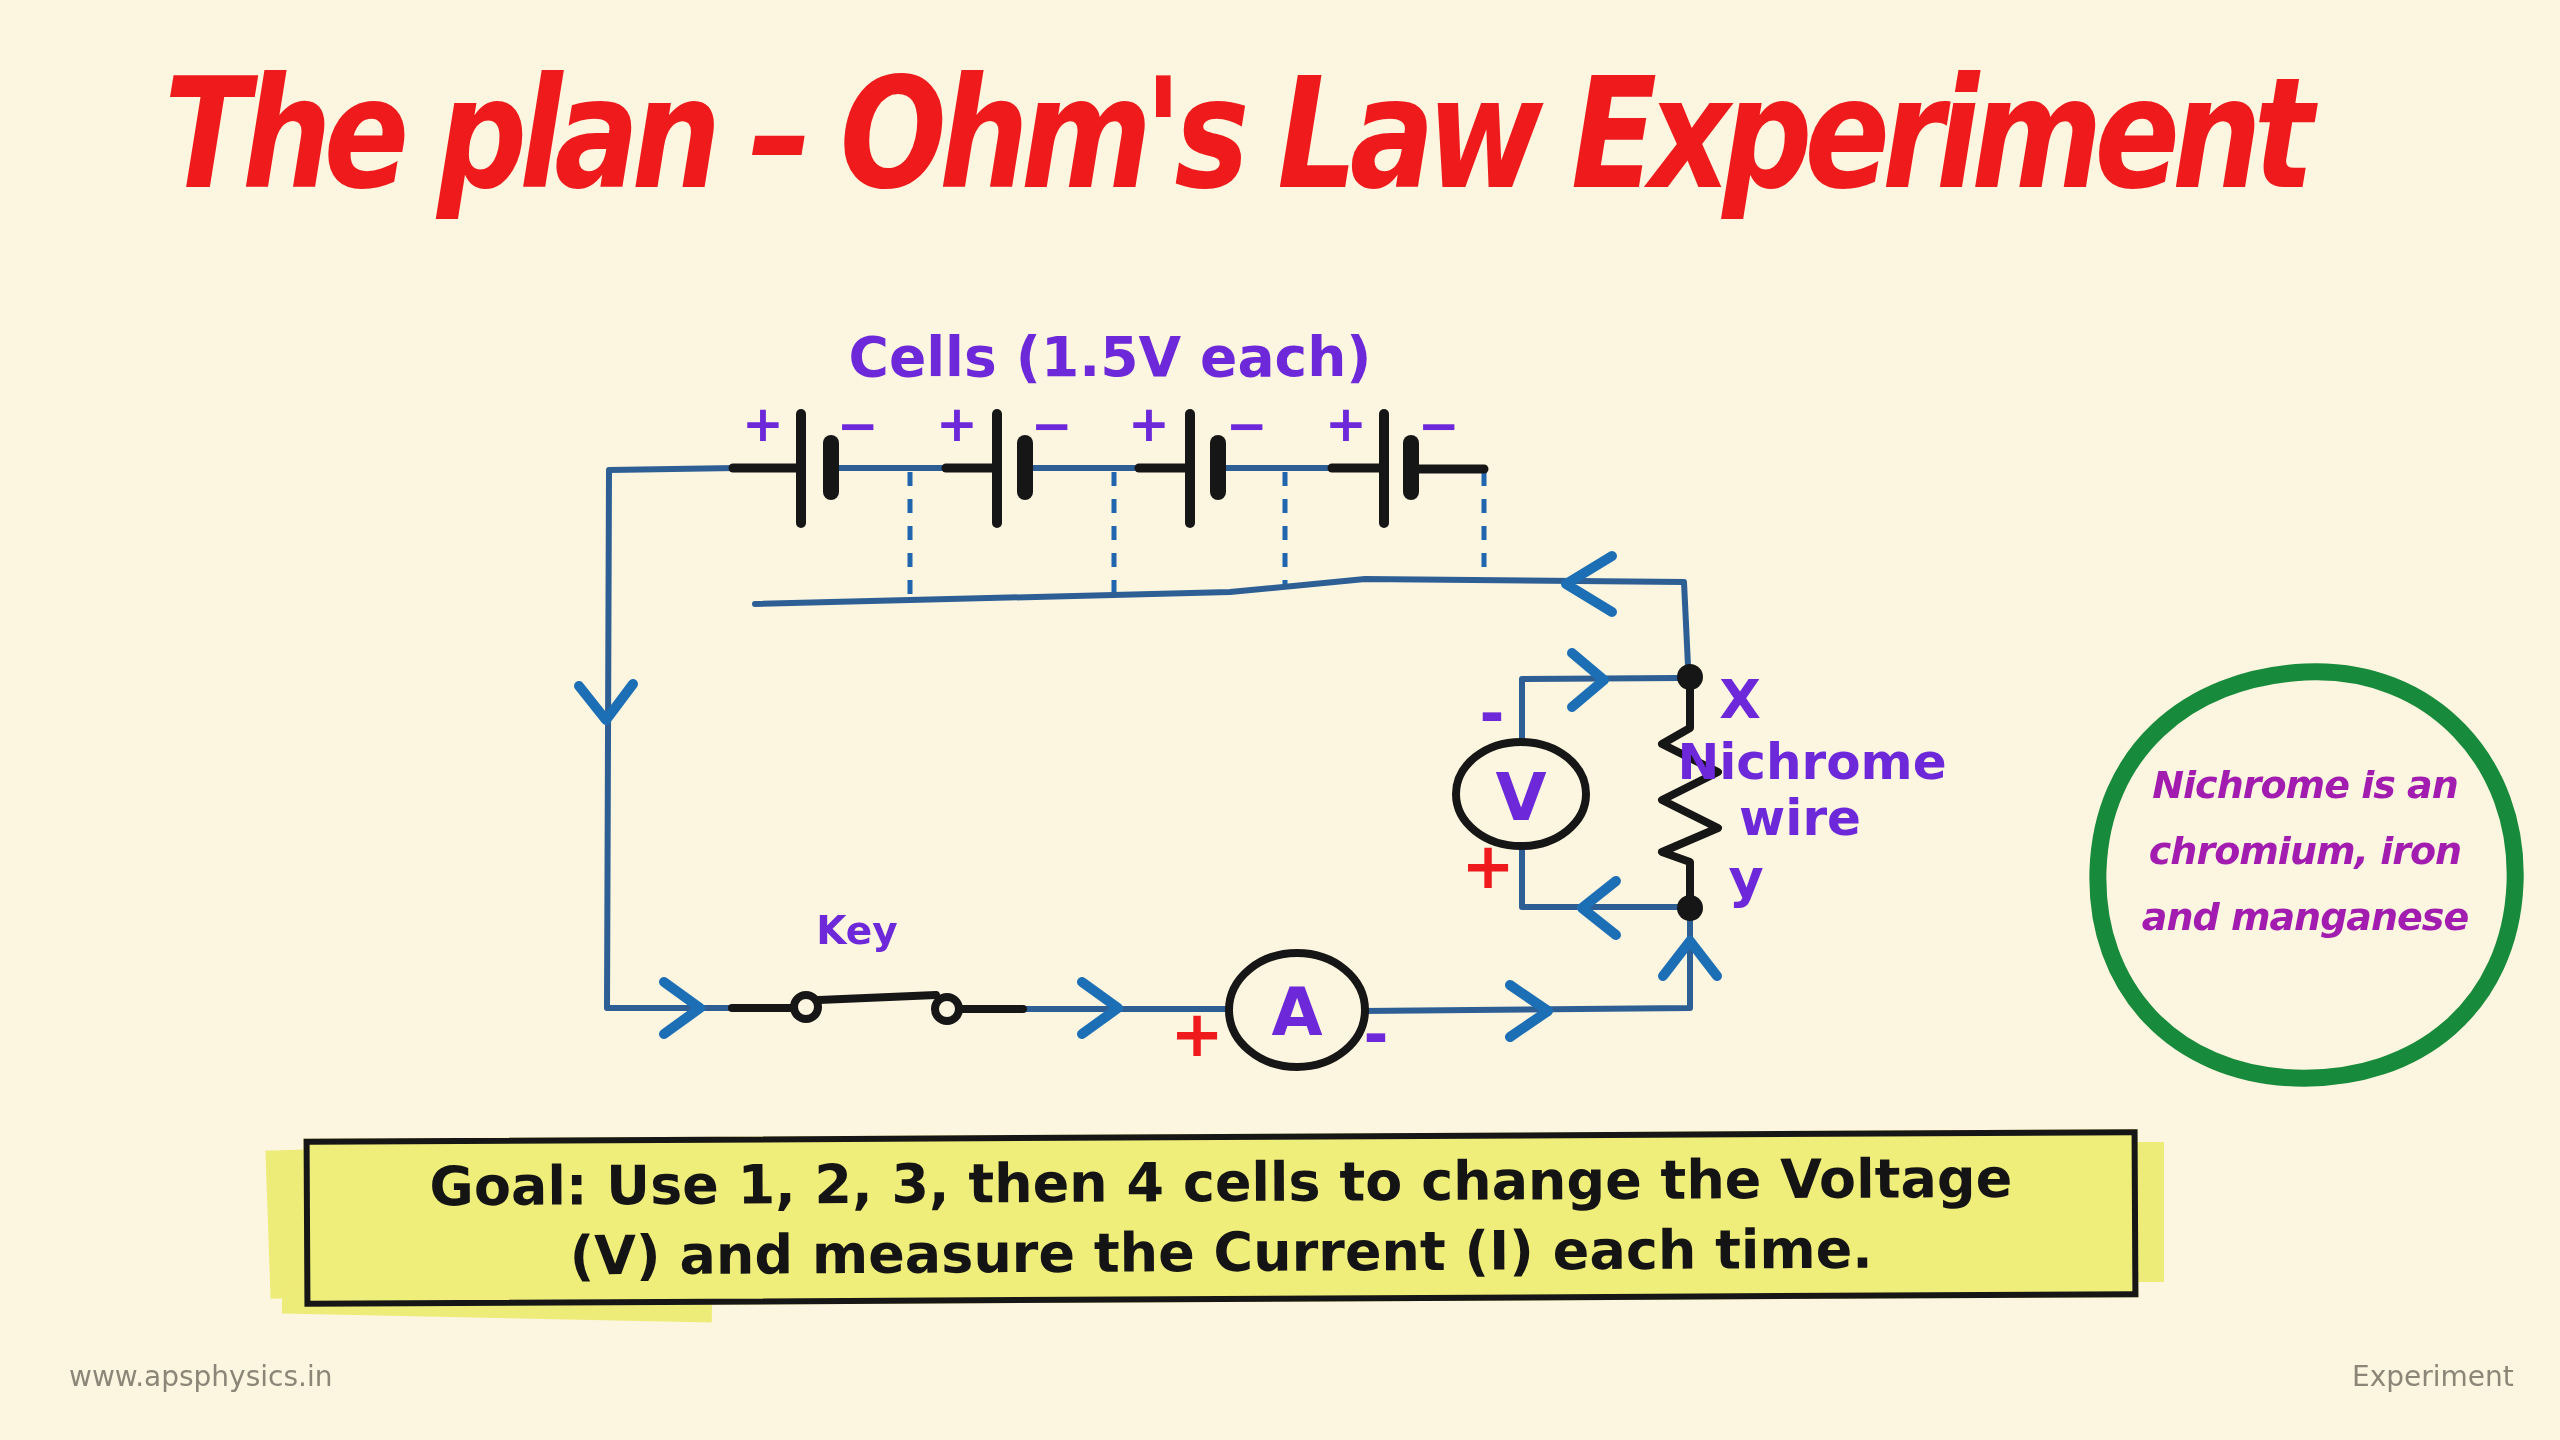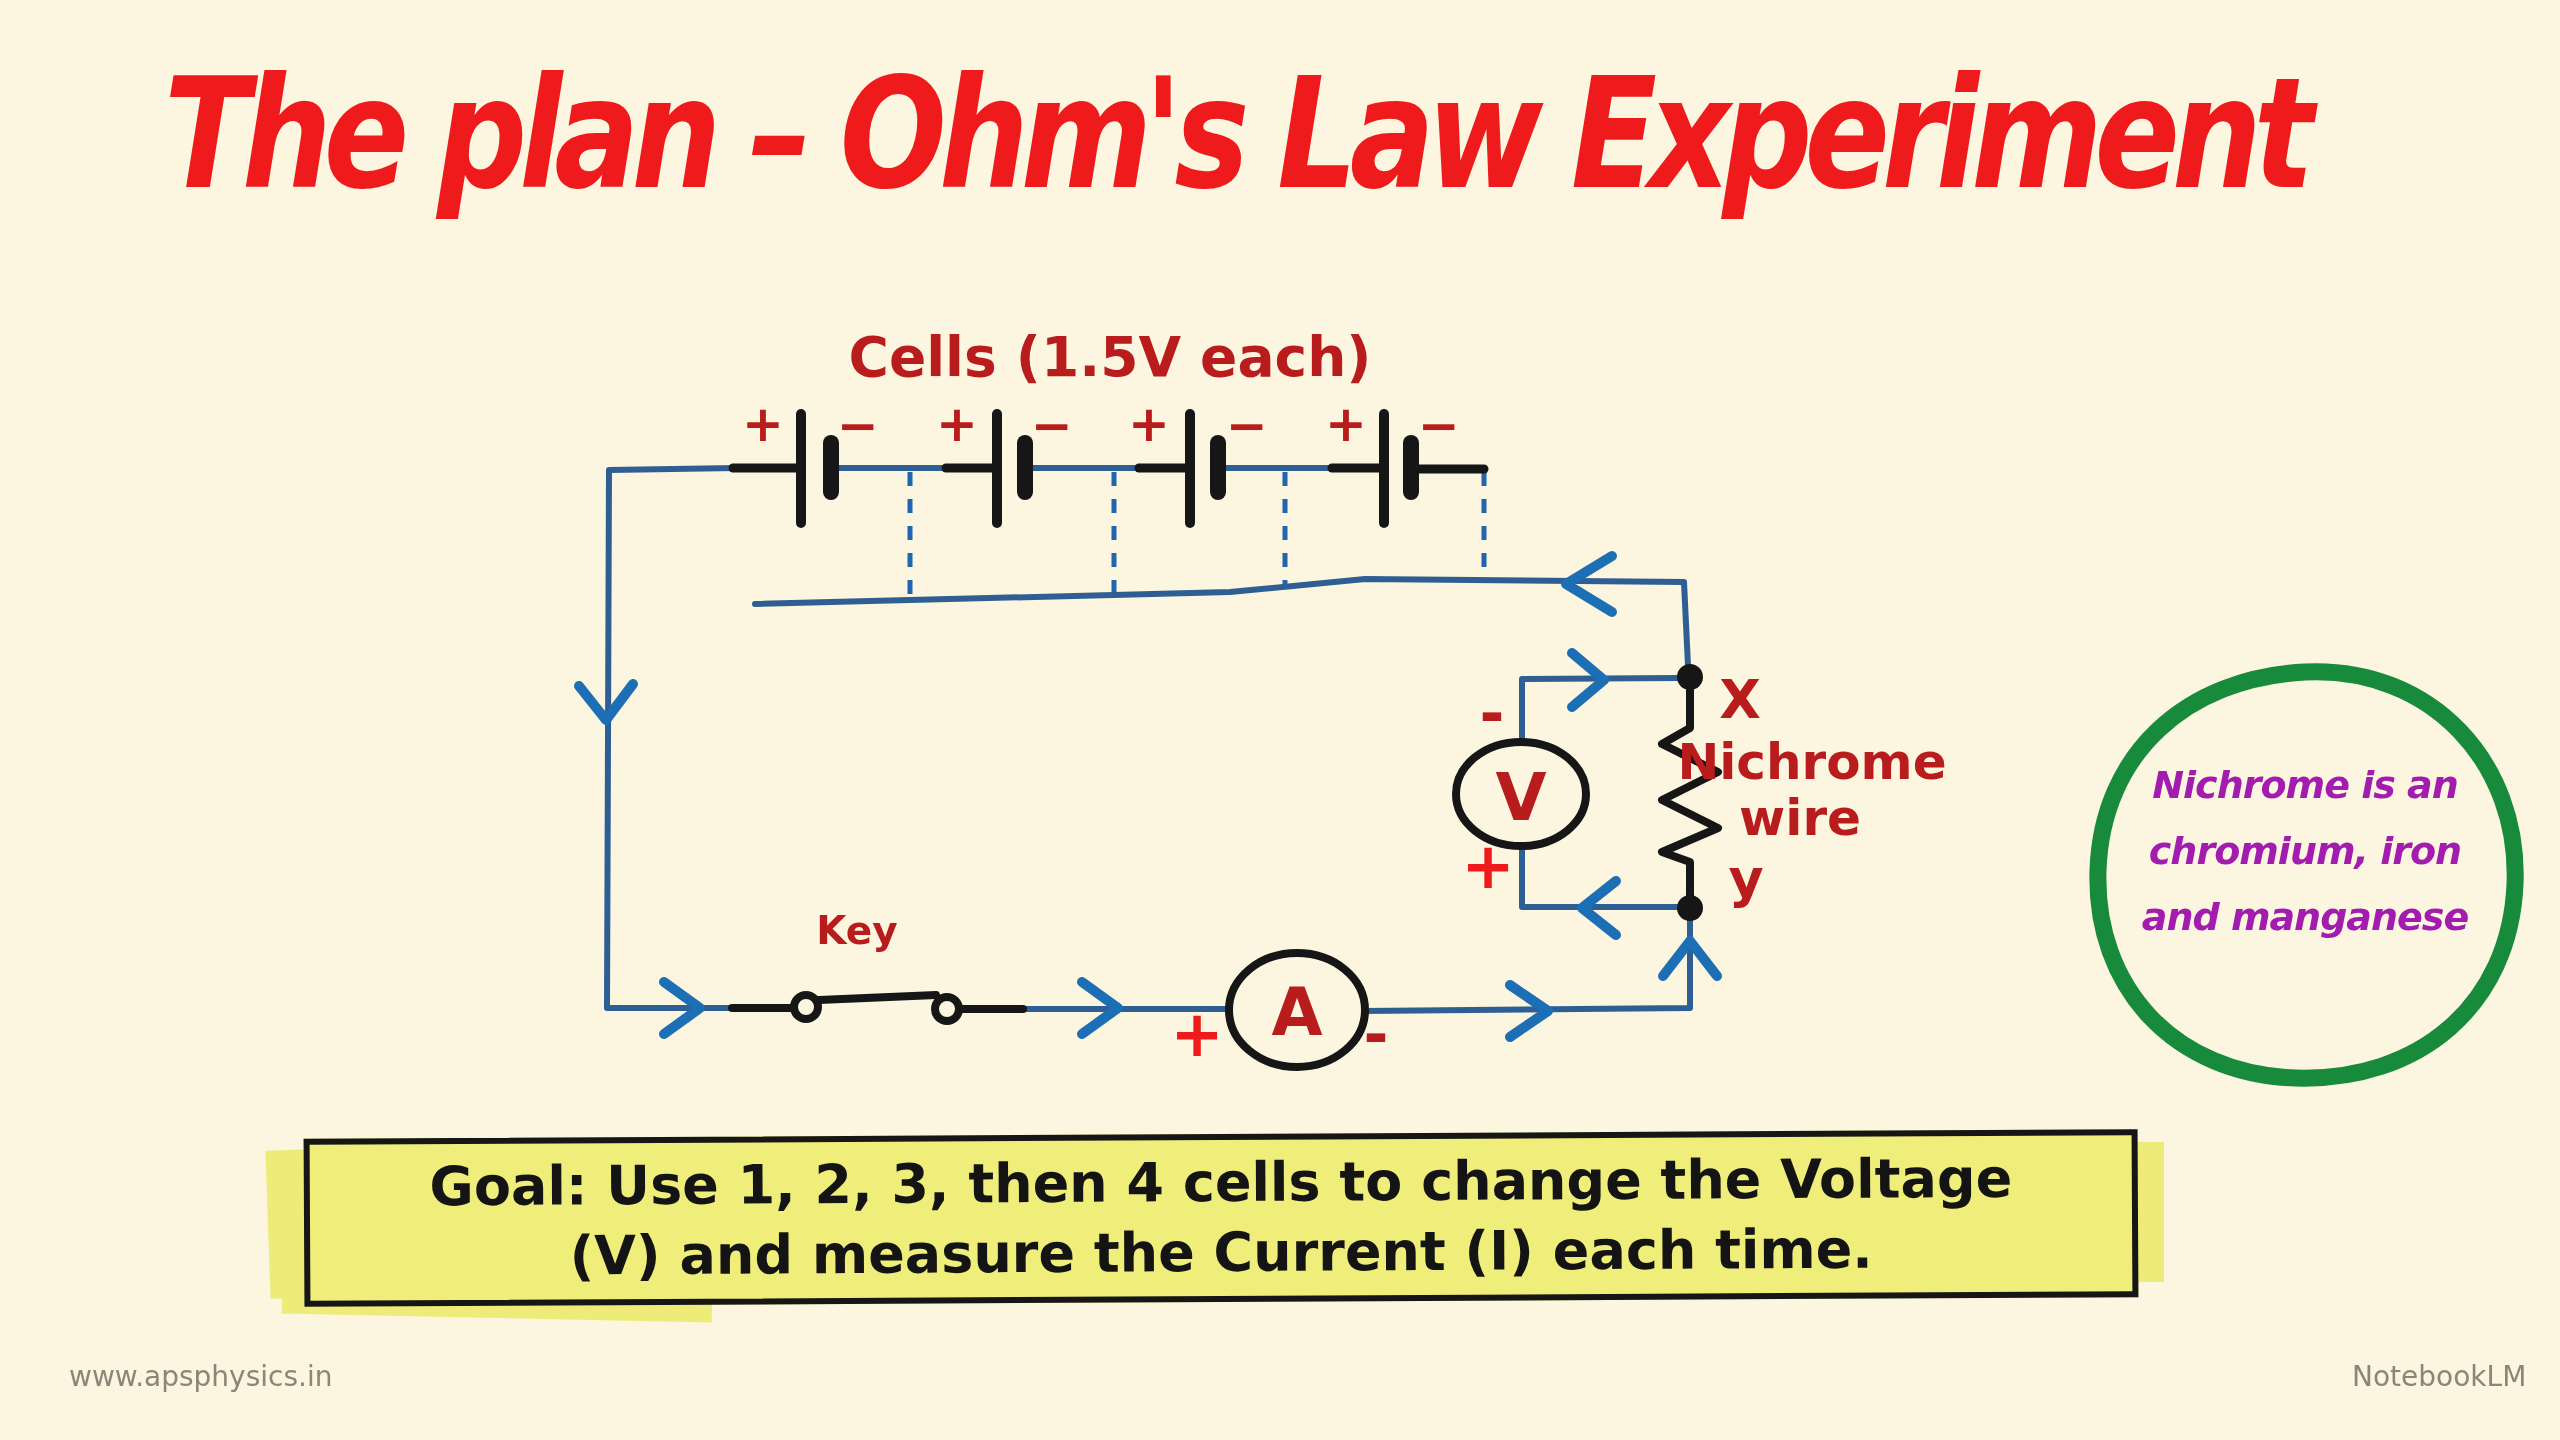--- a/index.html
+++ b/index.html
@@ -4,21 +4,21 @@
 <style>
   html,body{margin:0;padding:0;background:#fcf5df;}
   .canvas{
     position:relative;width:2532px;height:1440px;overflow:hidden;
     background:#fcf5df;
     font-family:"DejaVu Sans","Liberation Sans",sans-serif;
   }
   svg{position:absolute;left:0;top:0;}
   .pin{
     position:absolute;transform:translate(-50%,-50%);
-    white-space:nowrap;color:#b91c1c;font-weight:bold;
+    white-space:nowrap;color:#6d28d9;font-weight:bold;
   }
   .title{
     position:absolute;left:0;top:44px;width:2470px;text-align:center;
     font-size:126px;font-weight:bold;font-style:italic;color:#ee1a1c;
     letter-spacing:-8px;transform:scaleY(1.22);transform-origin:top center;
   }
   .cells-label{font-size:55px;}
   .sign{font-size:50px;}
   .sign-red{color:#ee1a1c;font-size:64px;}
   .meter-letter{font-size:66px;}
@@ -154,15 +154,15 @@
   <div class="goal-smear" style="left:268px;top:1150px;width:46px;height:148px;transform:rotate(-2deg);"></div>
   <div class="goal-smear" style="left:282px;top:1292px;width:430px;height:26px;transform:rotate(1.2deg);"></div>
   <div class="goal-smear" style="left:2120px;top:1142px;width:44px;height:140px;"></div>
 
   <div class="goal-box">
     <div class="goal-line">Goal: Use 1, 2, 3, then 4 cells to change the Voltage</div>
     <div class="goal-line">(V) and measure the Current (I) each time.</div>
   </div>
 
   <div class="footer" style="left:57px;">www.apsphysics.in</div>
-  <div class="footer" style="left:2340px;">NotebookLM</div>
+  <div class="footer" style="left:2340px;">Experiment</div>
 
 </div>
 
 </body></html>

